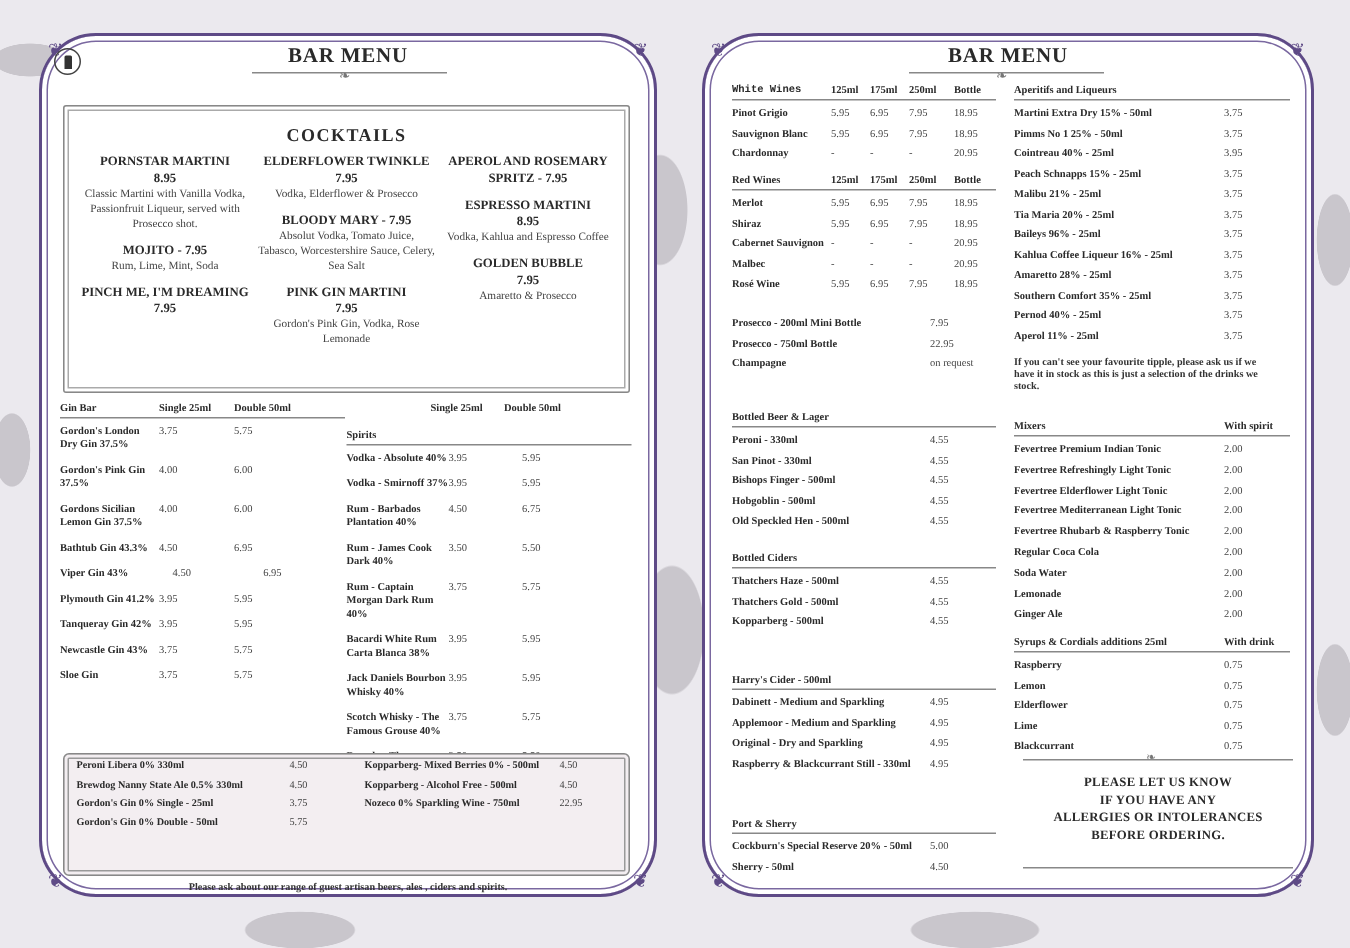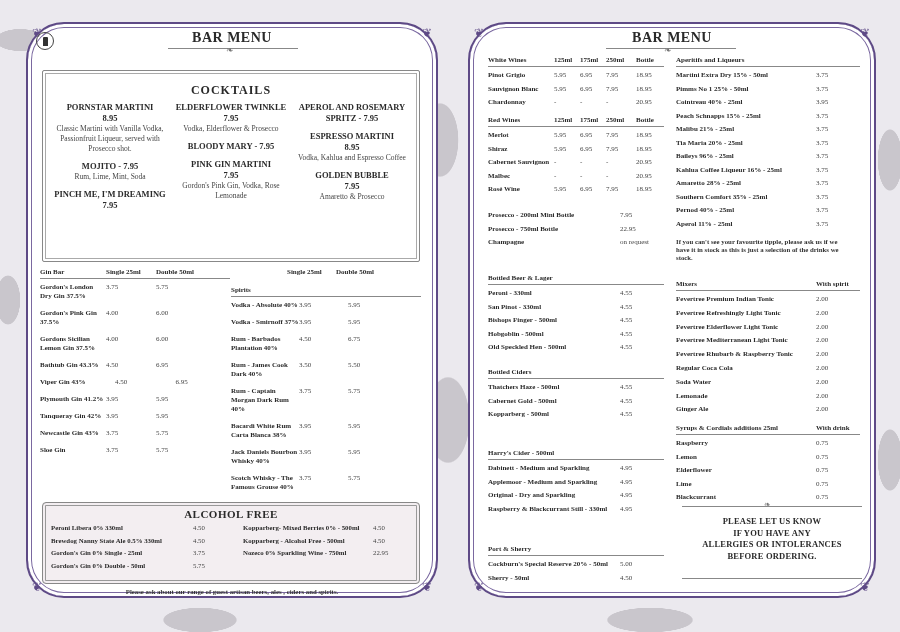--- a/index.html
+++ b/index.html
@@ -148,20 +148,21 @@
           </div>
         </div>
         <div class="c-col">
           <div class="c-item">
             <div class="c-name">ELDERFLOWER TWINKLE</div>
             <div class="c-price">7.95</div>
             <div class="c-desc">Vodka, Elderflower &amp; Prosecco</div>
           </div>
           <div class="c-item">
             <div class="c-name">BLOODY MARY - 7.95</div>
+            <div class="c-desc">Absolut Vodka, Tomato Juice, Tabasco, Worcestershire Sauce, Celery, Sea Salt</div>
           </div>
           <div class="c-item">
             <div class="c-name">PINK GIN MARTINI</div>
             <div class="c-price">7.95</div>
             <div class="c-desc">Gordon's Pink Gin, Vodka, Rose Lemonade</div>
           </div>
         </div>
         <div class="c-col">
           <div class="c-item">
             <div class="c-name">APEROL AND ROSEMARY SPRITZ - 7.95</div>
@@ -279,21 +280,20 @@
         <span class="cell v" style="width: 60px;">5.75</span>
       </div>
       <div class="row" style="margin-bottom: 8px;">
         <span class="cell" style="width: 68px; white-space: normal;">Brandy - Three Barrels 38%</span>
         <span class="cell v" style="width: 49px;">3.50</span>
         <span class="cell v" style="width: 60px;">5.50</span>
       </div>
     </div>
 
   <div class="alcohol-free">
-    <h2>ALCOHOL FREE</h2>
     <div class="af-cols">
       <div class="af-col" id="af-left">
           <div class="af-row">
             <span class="n">Peroni Libera 0% 330ml</span>
             <span class="p">4.50</span>
           </div>
           <div class="af-row">
             <span class="n">Brewdog Nanny State Ale 0.5% 330ml</span>
             <span class="p">4.50</span>
           </div>
@@ -331,21 +331,21 @@
   <span class="corner tr">❦</span>
   <span class="corner bl">❦</span>
   <span class="corner br">❦</span>
 
   <div class="page-title">BAR MENU</div>
   <div class="title-rule" style="left:136px;width:130px;"></div>
   <div class="title-ornament" style="left:194px;">❧</div>
 
   <div class="tbl" id="white-tbl" style="left:18px;top:32px;width:176px;">
       <div class="hdr">
-        <span class="cell" style="width: 66px;">White Wines</span>
+        <span class="cell" style="width: 66px; font-family: Liberation Mono, monospace;">White Wines</span>
         <span class="cell" style="width: 26px;">125ml</span>
         <span class="cell" style="width: 26px;">175ml</span>
         <span class="cell" style="width: 30px;">250ml</span>
         <span class="cell" style="width: 24px;">Bottle</span>
       </div>
       <div class="row" style="margin-bottom: 4.5px;">
         <span class="cell" style="width: 66px; white-space: normal;">Pinot Grigio</span>
         <span class="cell v" style="width: 26px;">5.95</span>
         <span class="cell v" style="width: 26px;">6.95</span>
         <span class="cell v" style="width: 30px;">7.95</span>
@@ -451,21 +451,21 @@
     </div>
   <div class="tbl" id="cider-tbl" style="left:18px;top:344px;width:176px;">
       <div class="hdr">
         <span class="cell">Bottled Ciders</span>
       </div>
       <div class="row" style="margin-bottom: 4.5px;">
         <span class="cell" style="width: 132px; white-space: normal;">Thatchers Haze - 500ml</span>
         <span class="cell v" style="width: 44px;">4.55</span>
       </div>
       <div class="row" style="margin-bottom: 4.5px;">
-        <span class="cell" style="width: 132px; white-space: normal;">Cabernet Gold - 500ml</span>
+        <span class="cell" style="width: 132px; white-space: normal;">Thatchers Gold - 500ml</span>
         <span class="cell v" style="width: 44px;">4.55</span>
       </div>
       <div class="row" style="margin-bottom: 4.5px;">
         <span class="cell" style="width: 132px; white-space: normal;">Kopparberg - 500ml</span>
         <span class="cell v" style="width: 44px;">4.55</span>
       </div>
     </div>
   <div class="tbl" id="harry-tbl" style="left:18px;top:425px;width:176px;">
       <div class="hdr">
         <span class="cell">Harry's Cider - 500ml</span>

